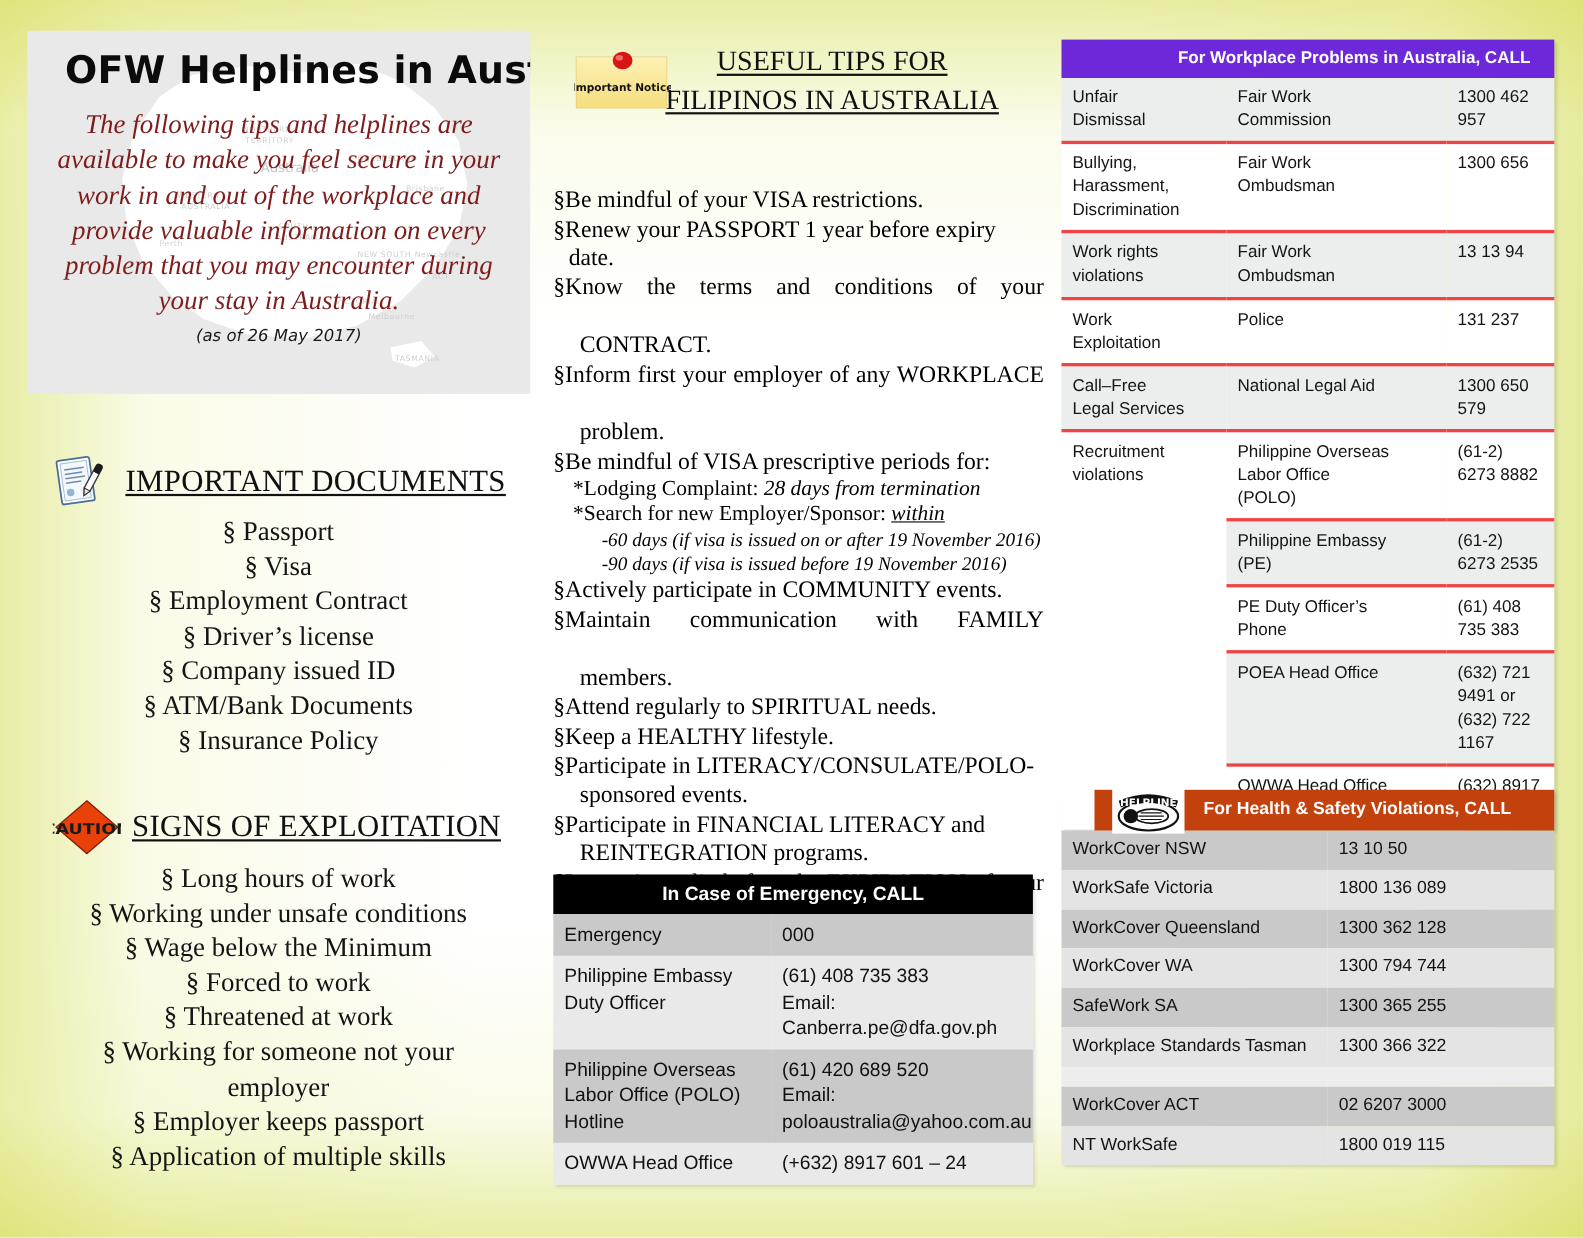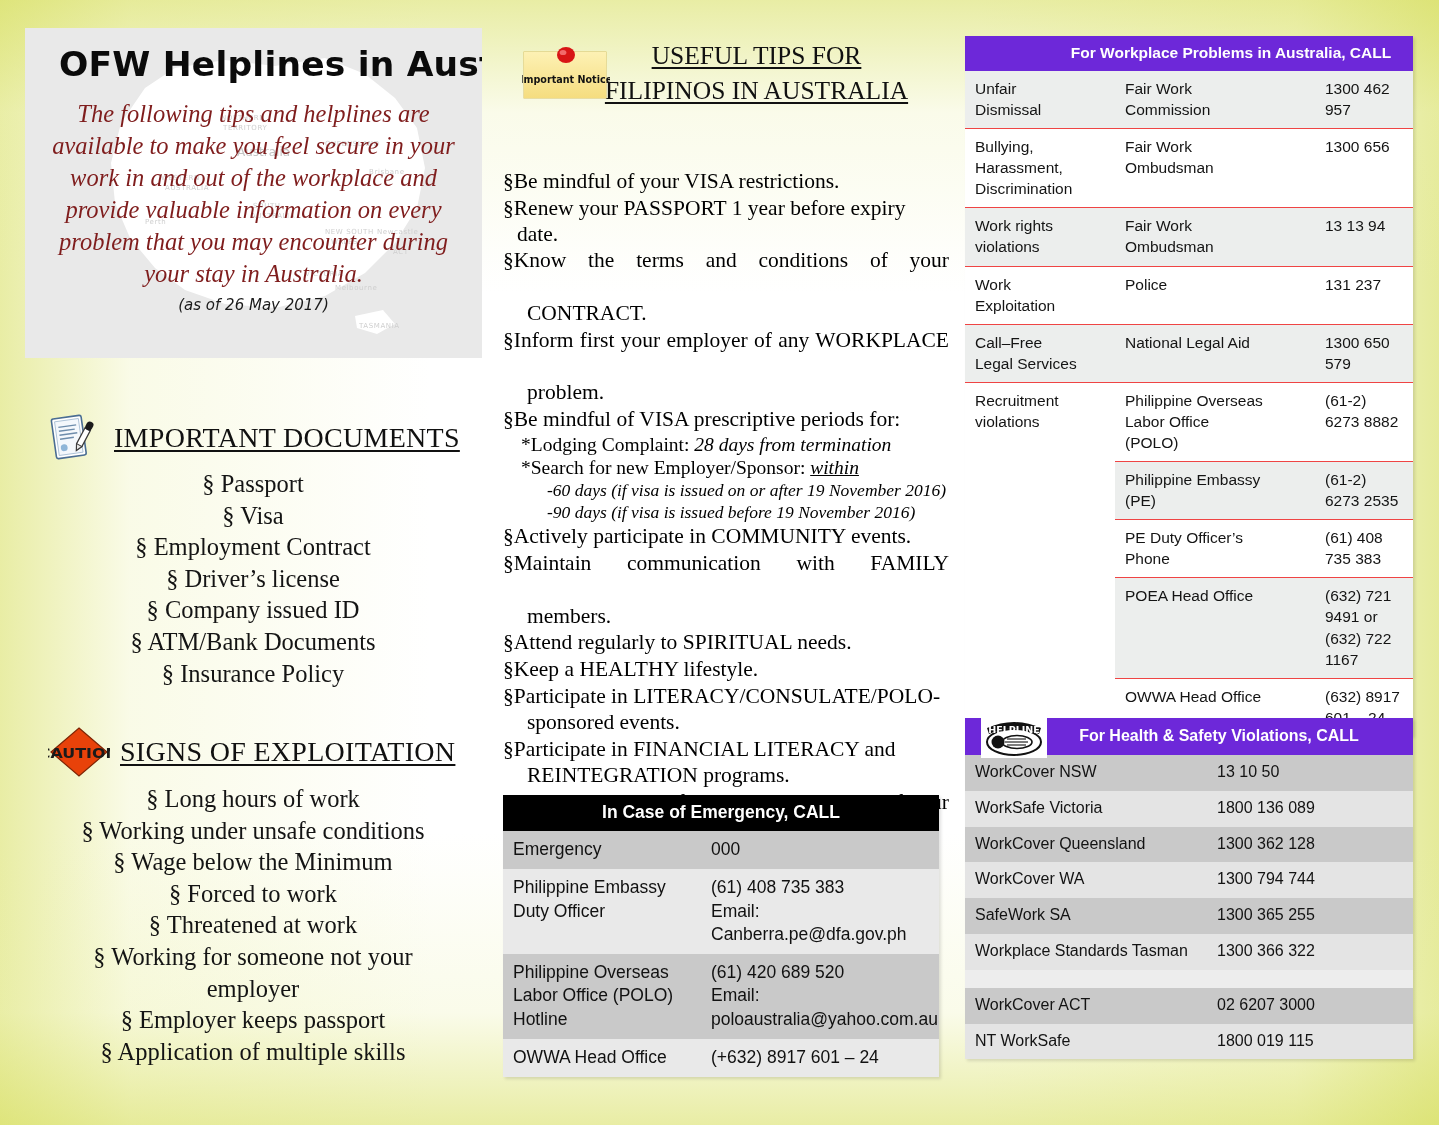--- a/index.html
+++ b/index.html
@@ -242,47 +242,48 @@
     font-family: "Liberation Sans", sans-serif;
     font-weight: bold;
     font-size: 15.5px;
     text-align: center;
     padding: 8px 0 9px 84px;
   }
   .work-tbl td {
     font-size: 15.5px;
     color: #141414;
     line-height: 1.36;
-    border-bottom: 1px solid #ef4444;
+    border-bottom: 3px solid #ef4444;
   }
   .work-tbl td.c1 { width: 130px; }
   .work-tbl td.c2 { width: 180px; }
   .work-tbl tr.r-alt td { background: #eceeed; }
   .work-tbl tr.r-plain td { background: #ffffff; }
   .work-tbl tr.sub-alt td { background: #eceeed; }
   .work-tbl td.nb { border-bottom: none; }
 
   
   .health-wrap {
     position: absolute;
     left: 965px;
     top: 718px;
     width: 448px;
     box-shadow: 2px 2px 3px rgba(0,0,0,0.12);
   }
   .health-head {
-    background: #6d28d9;
+    background: #c2410c;
     color: #fff;
     font-family: "Liberation Sans", sans-serif;
     font-weight: bold;
     font-size: 16px;
     padding: 9px 0 10px 0;
     position: relative;
     text-align: center;
     padding-left: 60px;
+    margin-left: 30px;
   }
   .helpline-icon {
     position: absolute;
     left: 16px;
     top: -6px;
     width: 66px;
     height: 46px;
   }
   .health-tbl td {
     font-size: 16px;

